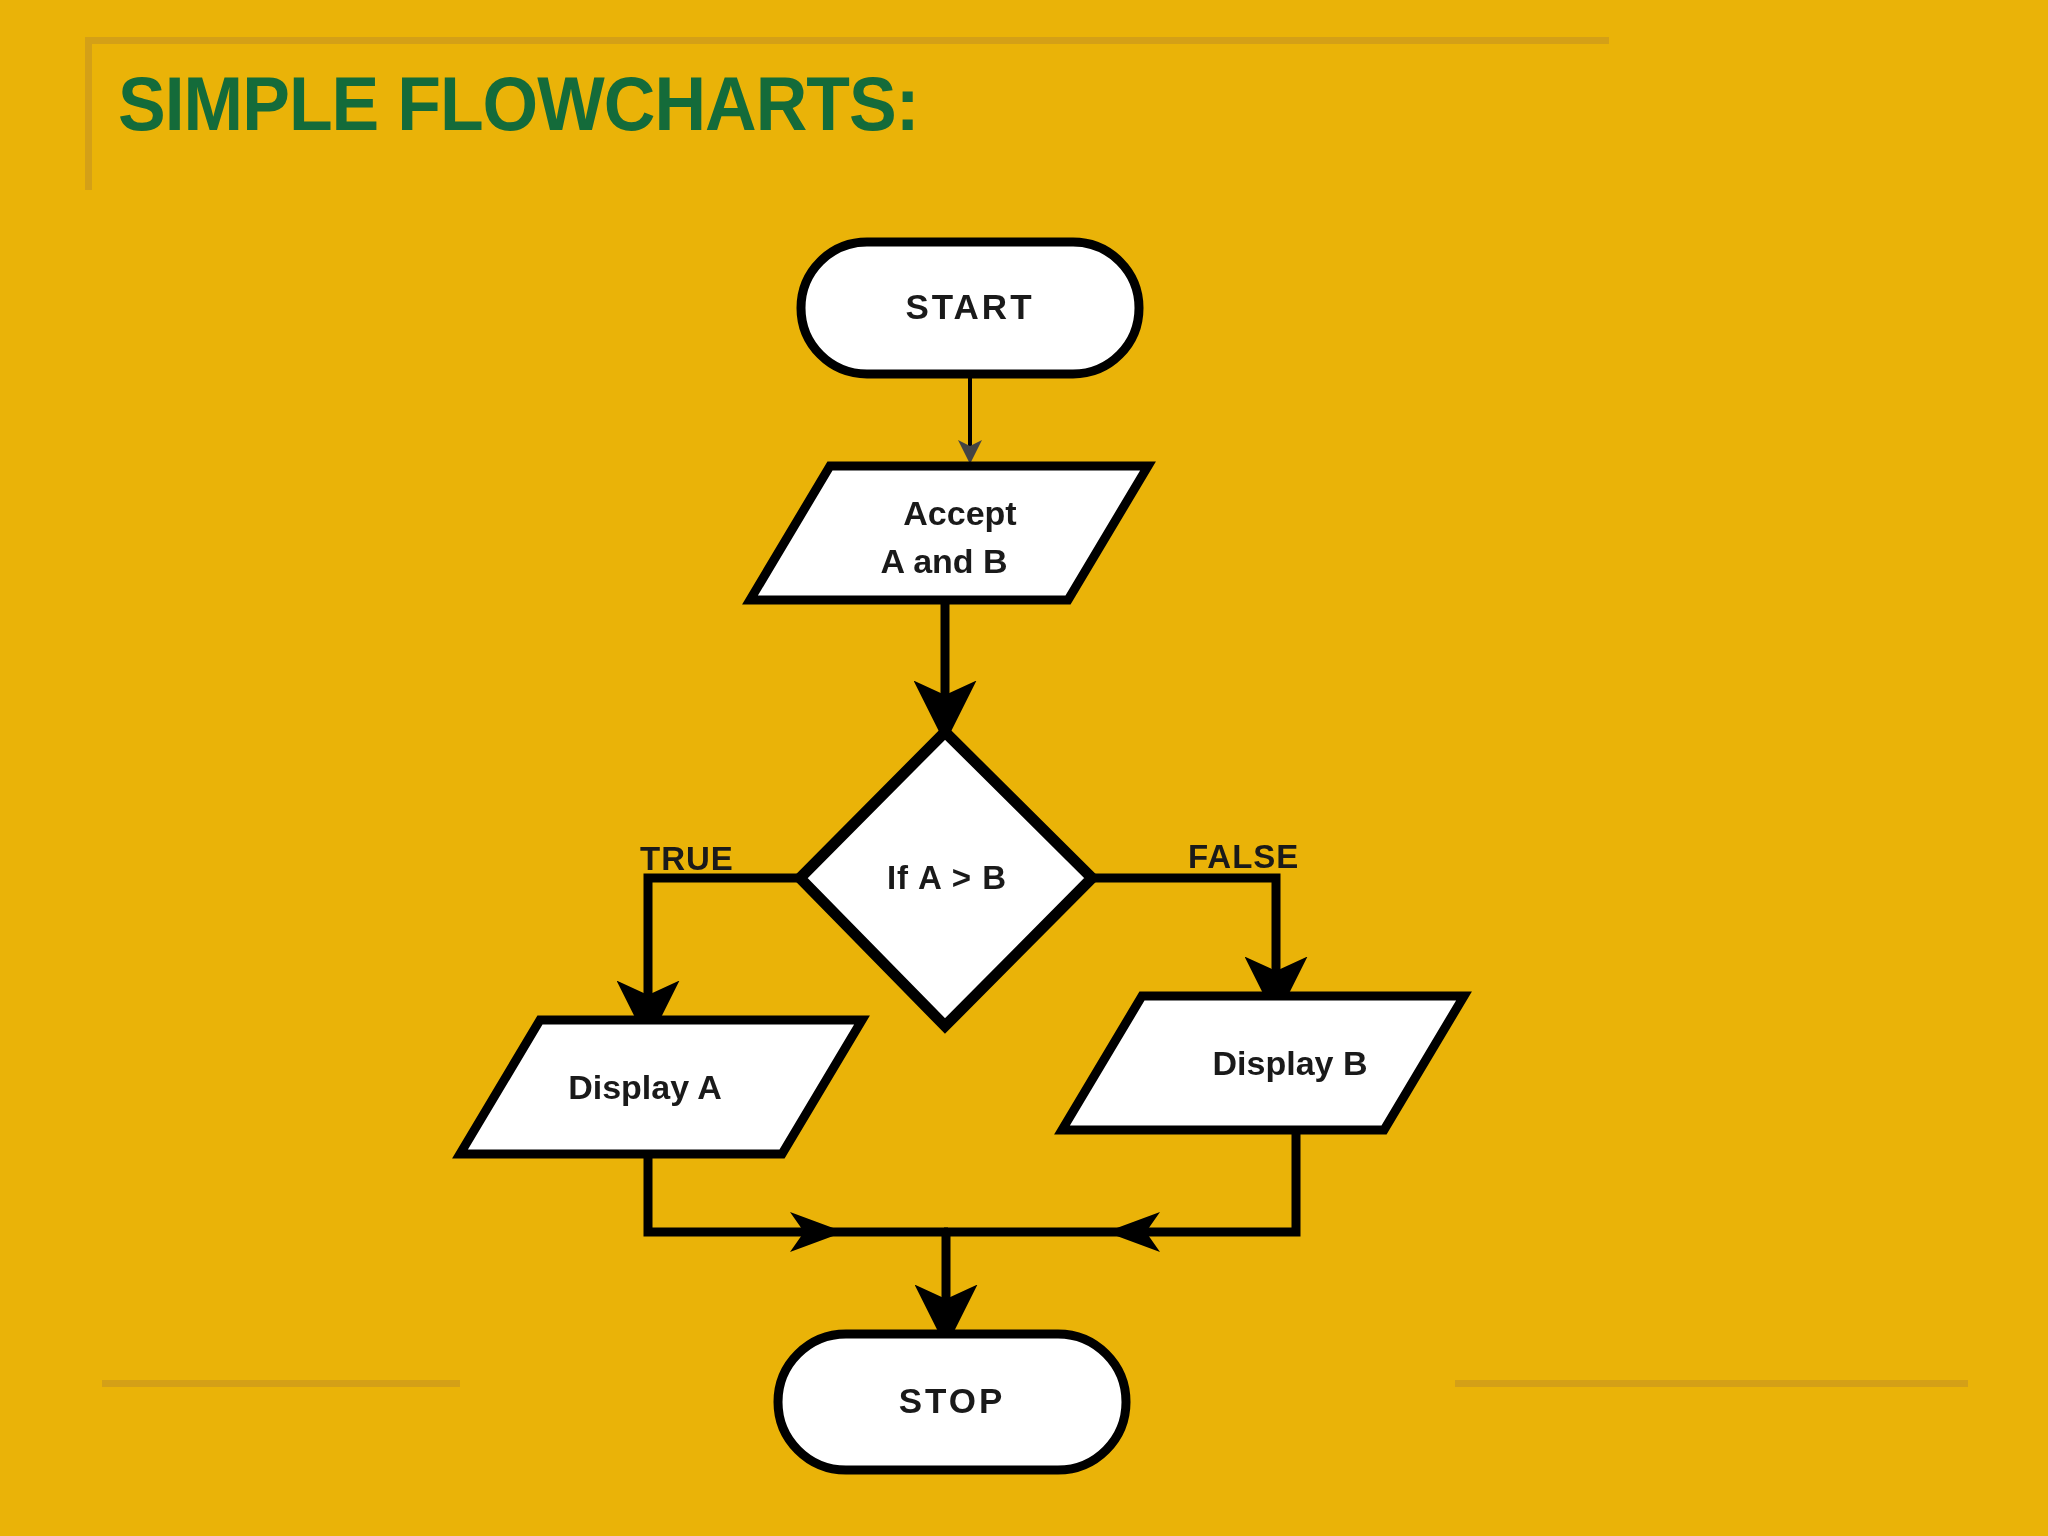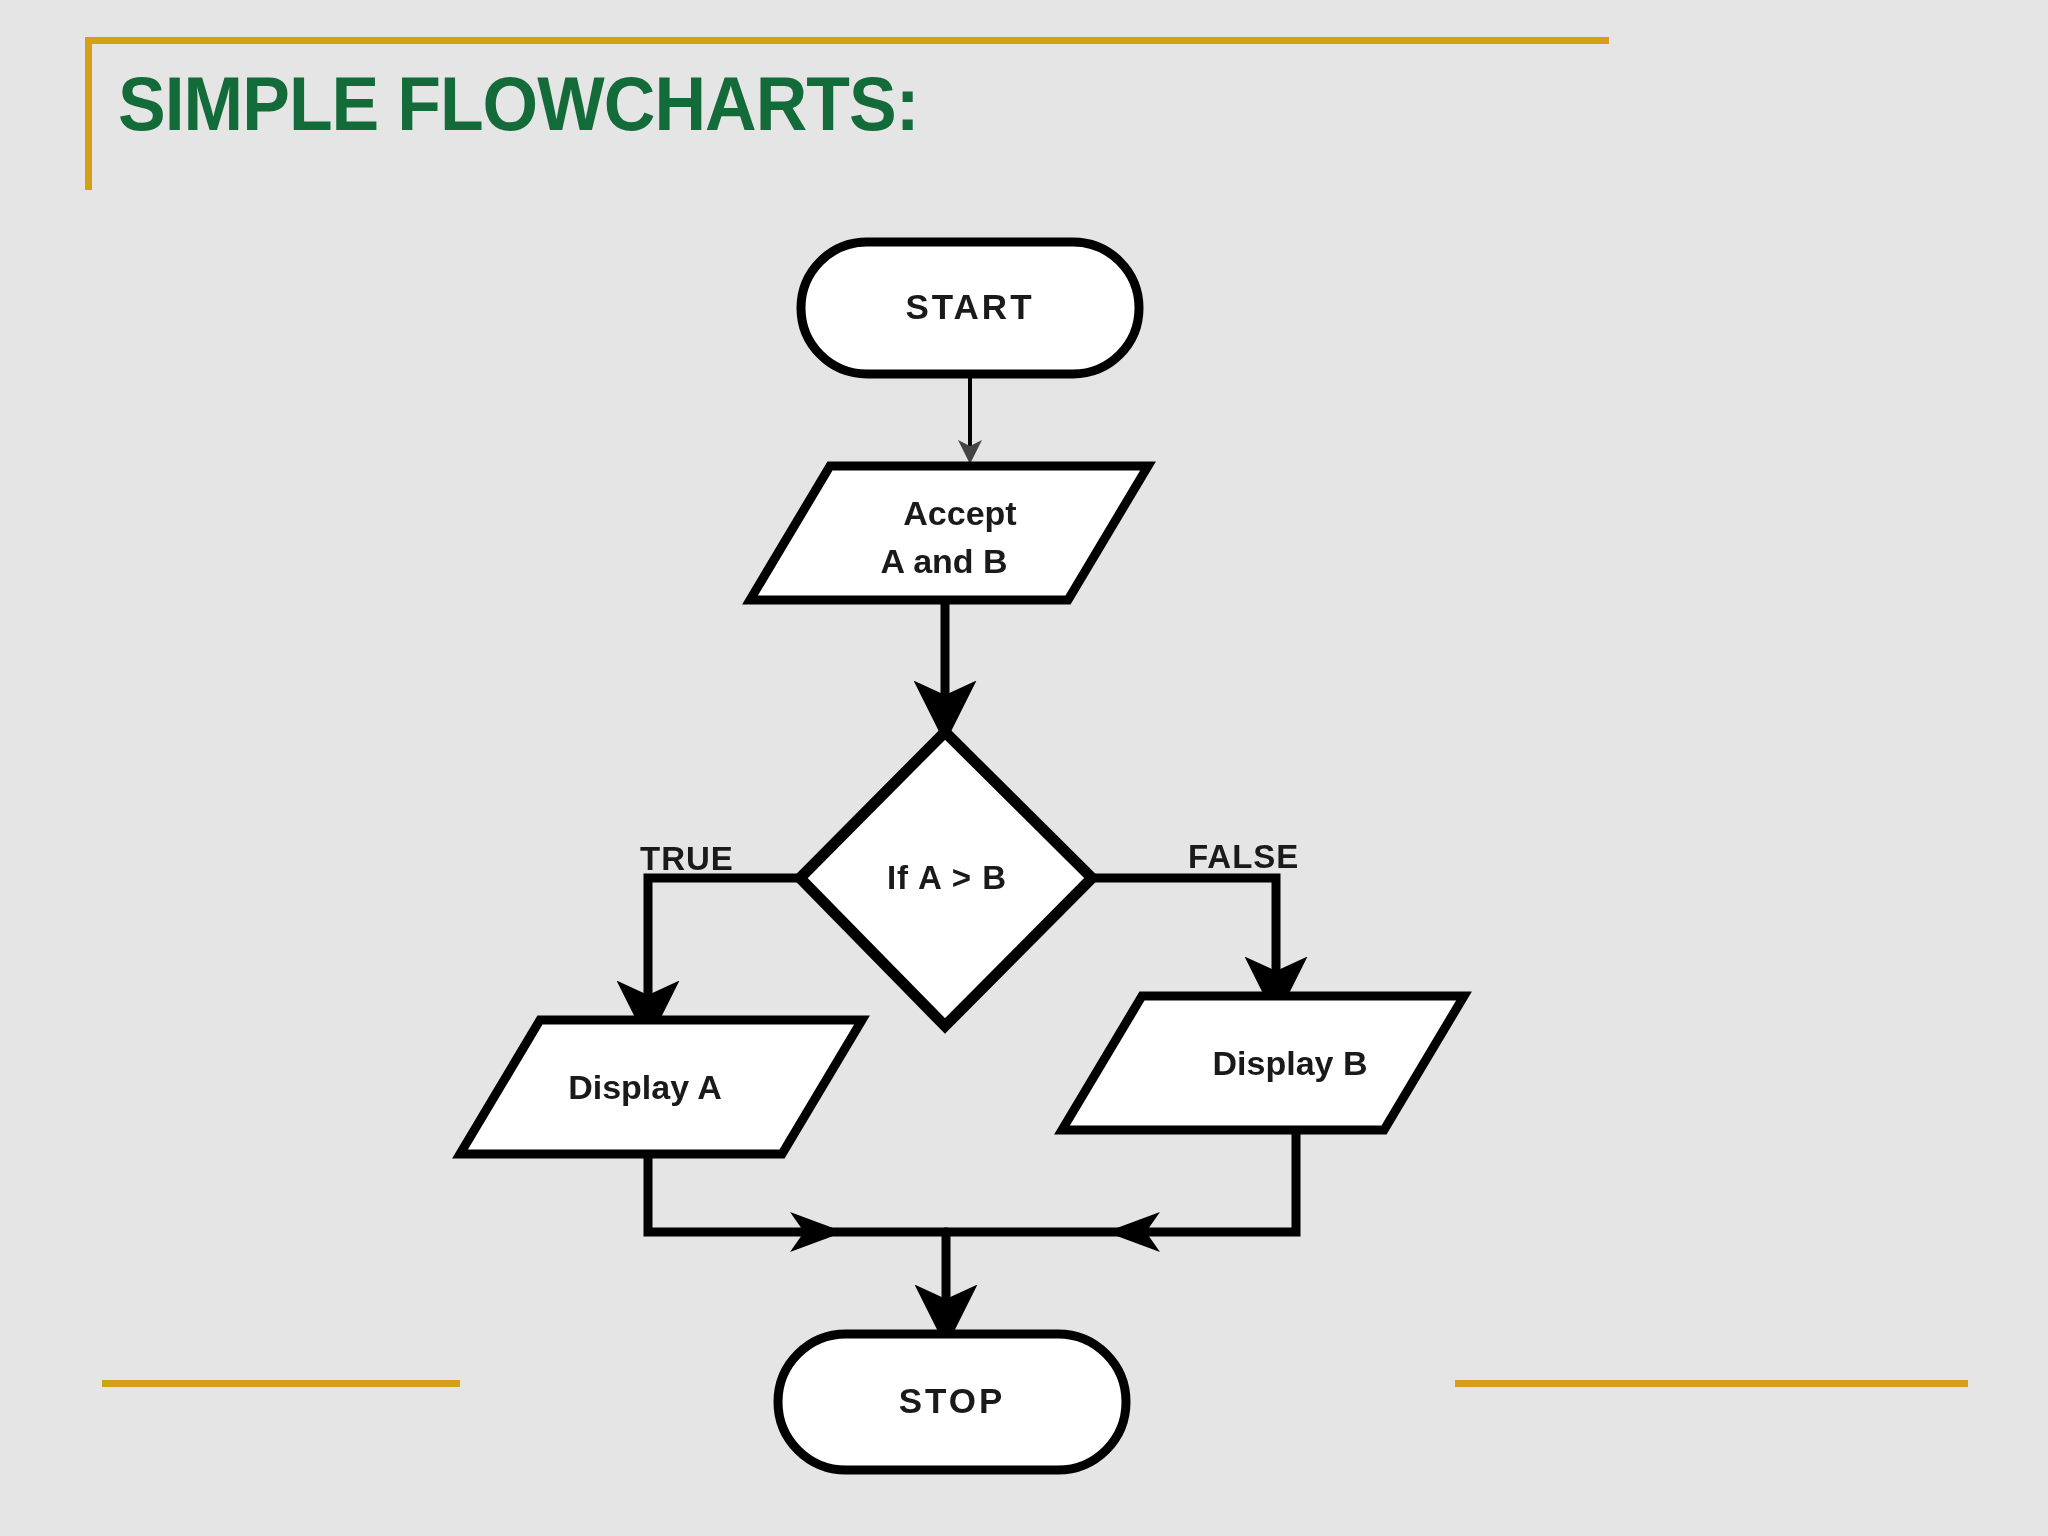--- a/index.html
+++ b/index.html
@@ -14,21 +14,21 @@
     position: relative;
     overflow: hidden;
   }
 
   #slide {
     position: absolute;
     left: 0;
     top: 0;
     width: 2048px;
     height: 1536px;
-    background: #e5e5e5;
+    background: #eab308;
   }
 
   
   .gold-rule {
     position: absolute;
     background: #d4a017;
   }
   .rule-top {
     left: 85px;
     top: 37px;

